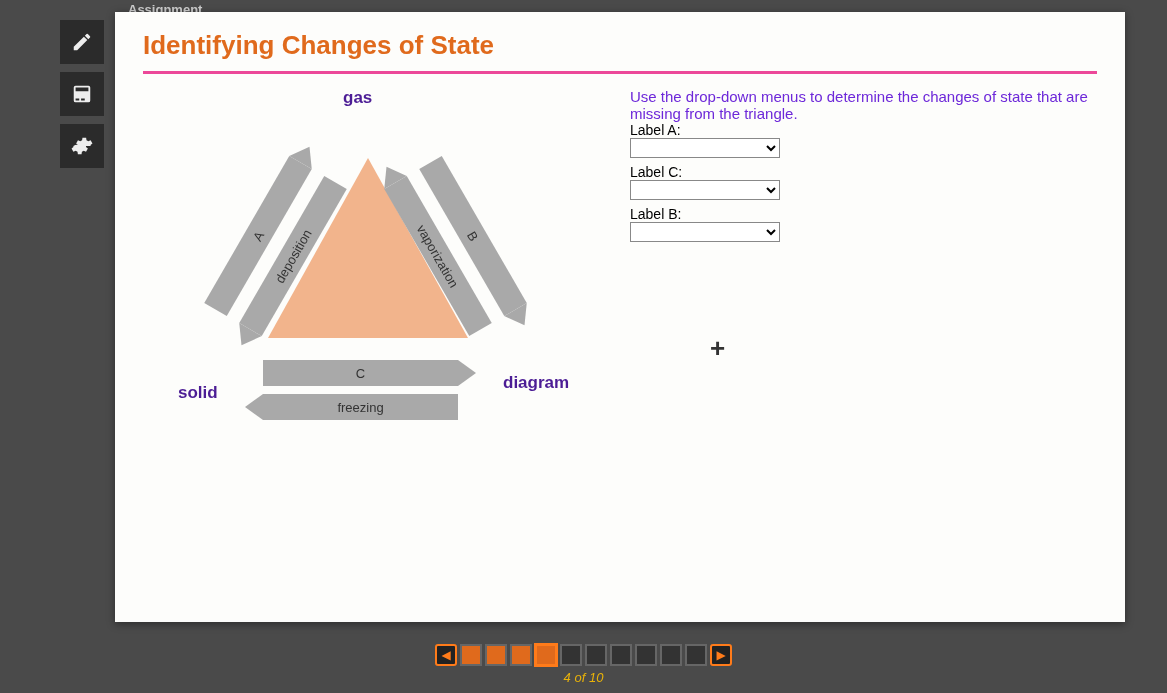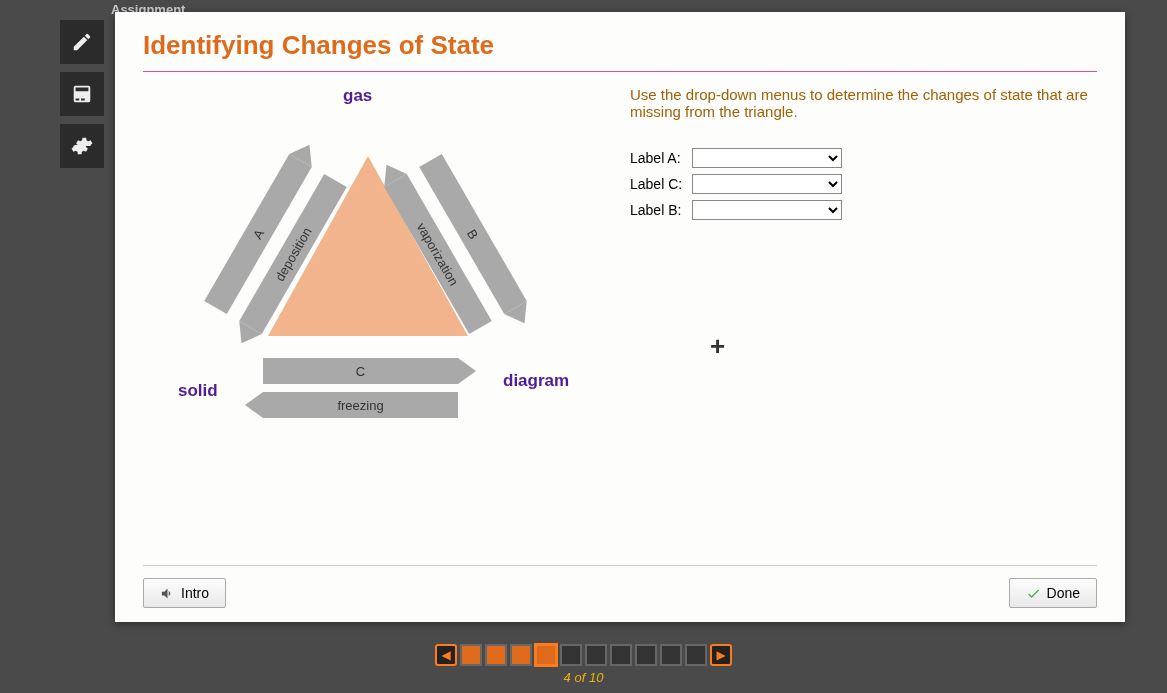--- a/index.html
+++ b/index.html
@@ -6,21 +6,21 @@
   body {
     width: 1167px;
     height: 693px;
     background: #4a4a4a;
     font-family: Arial, sans-serif;
     overflow: hidden;
     position: relative;
   }
   .tab-bar {
     position: absolute;
-    top: 0; left: 103px;
+    top: 0; left: 120px;
     color: #ccc;
     font-size: 13px;
     font-weight: bold;
     padding: 2px 8px;
   }
   .tool-rail {
     position: absolute;
     left: 60px;
     top: 20px;
     width: 44px;
@@ -46,21 +46,21 @@
     box-shadow: 0 2px 8px rgba(0,0,0,.4);
     padding: 18px 28px 14px 28px;
     display: flex;
     flex-direction: column;
   }
   .card-title {
     color: #e06a1c;
     font-size: 26px;
     font-weight: bold;
     padding-bottom: 10px;
-    border-bottom: 1px solid #ec4899;
+    border-bottom: 3px solid #ec4899;
   }
   .card-body {
     flex: 1;
     display: flex;
     padding-top: 14px;
   }
   .left-pane {
     width: 50%;
     position: relative;
   }
@@ -176,28 +176,27 @@
   }
   .arrow span { color:#333; font-size:13px; }
   .arr-A span, .arr-dep span { transform: rotate(0deg); }
   .right-pane {
     width: 50%;
     padding-left: 10px;
     position: relative;
   }
   .right-pane .instr {
     font-size: 15px;
-    color: #a16207;
-    margin-bottom: 28px;
+    color: #6d28d9;
   }
   .label-row {
     display: flex;
-    align-items: center;
     font-size: 14px;
     margin-bottom: 6px;
+    flex-direction: column;
   }
   .label-row span { width: 62px; }
   .label-row select {
     width: 150px;
     height: 20px;
     border: 1px solid #888;
     background: #fff;
     font-size: 12px;
   }
   .plus {
@@ -329,34 +328,20 @@
       </div>
       <div class="label-row">
         <span>Label B:</span>
         <select></select>
       </div>
 
       <div class="plus">+</div>
     </div>
   </div>
 
-  <div class="card-footer">
-    <button class="btn">
-      <svg viewBox="0 0 24 24">
-          <path fill="#555" d="M3 9v6h4l5 5V4L7 9H3zm13.5 3a4.5 4.5 0 0 0-2.5-4v8a4.5 4.5 0 0 0 2.5-4z"></path>
-        </svg>
-      <span>Intro</span>
-    </button>
-    <button class="btn">
-      <svg class="check-green" viewBox="0 0 24 24">
-          <path d="M9 16.17 4.83 12 3.41 13.41 9 19l12-12-1.41-1.41z"></path>
-        </svg>
-      <span>Done</span>
-    </button>
-  </div>
 </div>
 
 <div class="progress-bar">
   <div class="prog-row">
     <div class="pnav">◀</div>
     <div id="prog-boxes" style="display:flex;gap:3px;">
         <div class="pbox done"></div>
         <div class="pbox done"></div>
         <div class="pbox done"></div>
         <div class="pbox current"></div>

